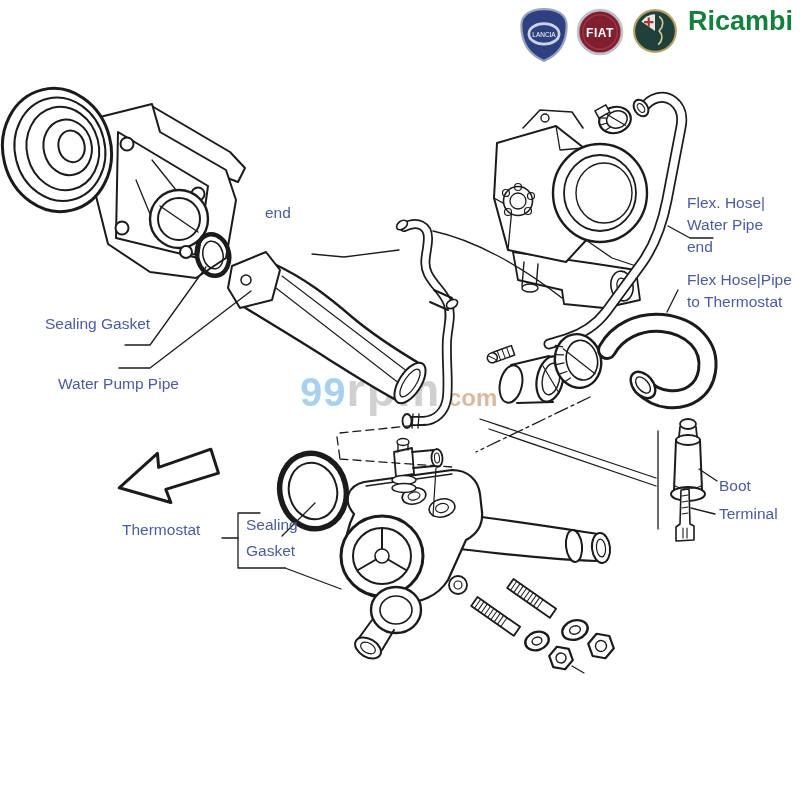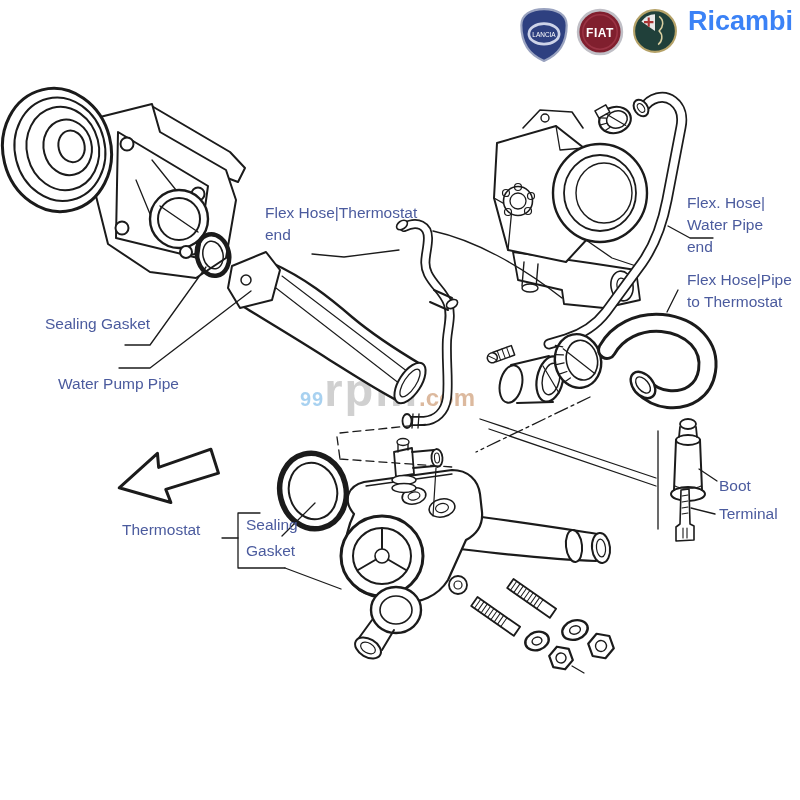--- a/index.html
+++ b/index.html
@@ -4,24 +4,24 @@
 <style>
   html,body{margin:0;padding:0;}
   body{
     width:800px;height:800px;position:relative;background:#ffffff;
     font-family:"Liberation Sans", sans-serif;overflow:hidden;
   }
   .layer{position:absolute;left:0;top:0;}
   
   #brand-header{position:absolute;left:520px;top:8px;width:275px;height:62px;display:flex;}
   .logo{flex:0 0 auto;}
-  #brand-title{margin-left:10px;font-weight:bold;font-size:27px;line-height:26px;color:#3b82f6;letter-spacing:0px;}
+  #brand-title{margin-left:10px;font-weight:bold;font-size:27px;line-height:26px;color:#15803d;letter-spacing:0px;}
   
   #watermark{position:absolute;left:300px;top:362px;display:flex;align-items:baseline;opacity:.9;z-index:0;font-weight:bold;}
-  #wm-99{font-size:20px;color:#9fcdef;letter-spacing:1px;}
+  #wm-99{font-size:40px;color:#9fcdef;letter-spacing:1px;}
   #wm-rpm{font-size:47px;color:#cbcbcb;letter-spacing:2px;}
   #wm-com{font-size:24px;color:#d9b294;}
   
   #art{z-index:1;}
   
   .plabel{position:absolute;z-index:2;color:#4b5b9e;font-size:15.5px;line-height:22px;white-space:nowrap;}
 </style>
 </head>
 <body>
 
@@ -278,21 +278,20 @@
     <path d="M22 22 L22 6 A16 16 0 0 0 9 13 Z" fill="#e8e8e8"></path>
     <path d="M16 9 L16 18 M11.5 13.5 L20.5 13.5" stroke="#a83333" stroke-width="2" fill="none"></path>
     <path d="M26 8 C31 12 30 18 26 22 C30 26 29 32 25 35" stroke="#d9cfa0" stroke-width="1.5" fill="none"></path>
   </svg>
   <div id="brand-title">
     <div>Ricambi</div>
   </div>
 </div>
 
 <div class="plabel" style="left:265px;top:202px">
-  <div>Flex Hose|Thermostat</div>
   <div>end</div>
 </div>
 
 <div class="plabel" style="left:45px;top:313px">
   <div>Sealing Gasket</div>
 </div>
 
 <div class="plabel" style="left:58px;top:373px">
   <div>Water Pump Pipe</div>
 </div>

